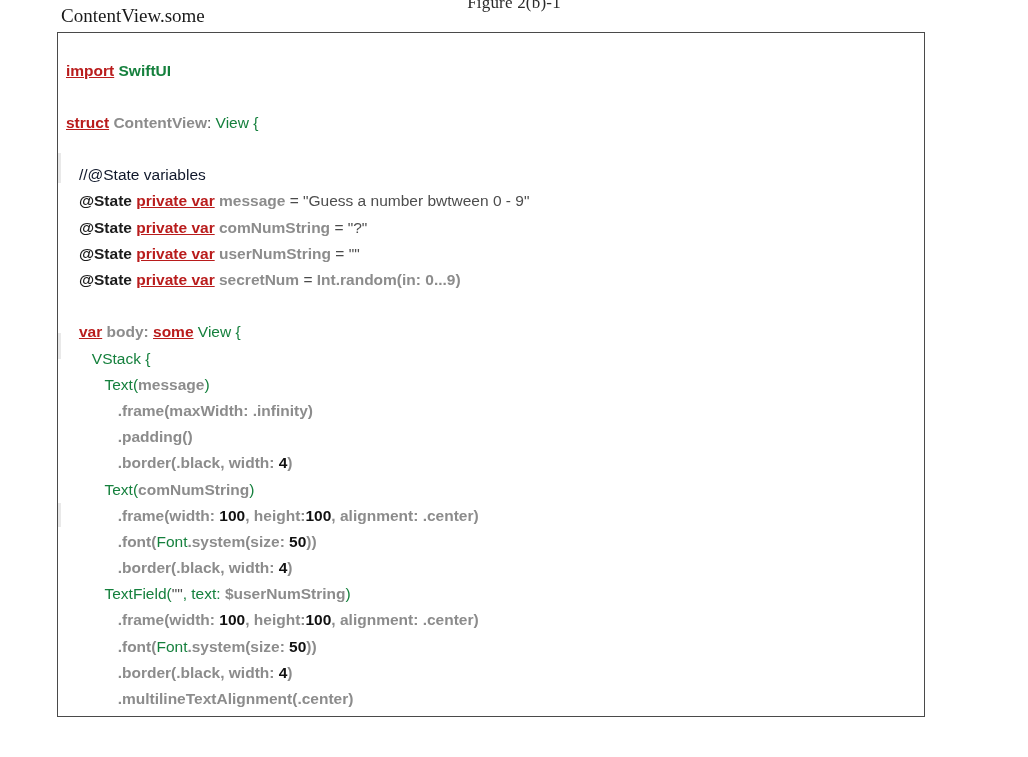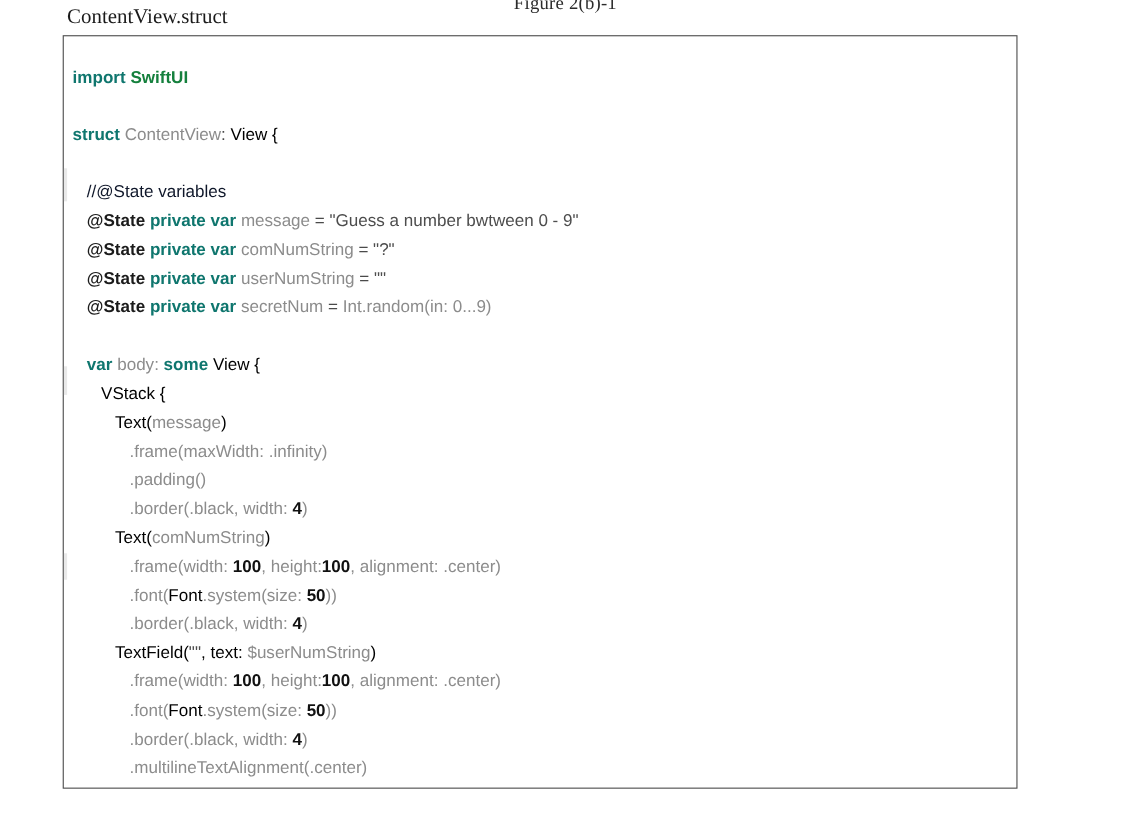--- a/index.html
+++ b/index.html
@@ -70,43 +70,43 @@
 
   .code-line {
     white-space: pre;
     height: 26.2px;
   }
   .code-line.blank {
     height: 26.2px;
   }
 
   
-  .tok-kw    { color: #0f766e; font-weight: bold; }
+  .tok-kw    { color: #b91c1c; font-weight: bold; text-decoration: underline; }
   .tok-type  { color: #15803d; font-weight: bold; }
-  .tok-plain { color: #000000; font-weight: normal; margin-top: 19px; }
-  .tok-id    { color: #8c8c8c; font-weight: normal; }
+  .tok-plain { color: #15803d; font-weight: normal; margin-top: 19px; }
+  .tok-id    { color: #8c8c8c; font-weight: bold; }
   .tok-str   { color: #4d4d4d; font-weight: normal; }
   .tok-num   { color: #111111; font-weight: bold; }
   .tok-cmt   { color: #0f172a; font-weight: normal; }
   .tok-attr  { color: #1b1b1b; font-weight: bold; }
   .tok-punc  { color: #4a4a4a; font-weight: normal; }
 
   
   .scan-smudge {
     position: absolute;
     background: #e9e9e9;
     pointer-events: none;
   }
 </style>
 </head>
 <body>
 
 <div id="figure-caption">Figure 2(b)-1</div>
 
-<div id="file-label">ContentView.struct</div>
+<div id="file-label">ContentView.some</div>
 
 <div id="code-frame">
   <div class="scan-smudge" style="left:0px; top:120px; width:3px; height:30px;"></div>
   <div class="scan-smudge" style="left:0px; top:300px; width:3px; height:26px;"></div>
   <div class="scan-smudge" style="left:0px; top:470px; width:3px; height:24px;"></div>
 
   <pre id="code-listing"><div class="code-line"><span></span><span class="tok-kw">import</span><span class="tok-type"> SwiftUI</span></div><div class="code-line blank">&nbsp;</div><div class="code-line"><span></span><span class="tok-kw">struct</span><span class="tok-id"> ContentView</span><span class="tok-punc">: </span><span class="tok-plain">View {</span></div><div class="code-line blank">&nbsp;</div><div class="code-line"><span>   </span><span class="tok-cmt">//@State variables</span></div><div class="code-line"><span>   </span><span class="tok-attr">@State</span><span class="tok-plain"> </span><span class="tok-kw">private var</span><span class="tok-id"> message </span><span class="tok-punc">= </span><span class="tok-str">"Guess a number bwtween 0 - 9"</span></div><div class="code-line"><span>   </span><span class="tok-attr">@State</span><span class="tok-plain"> </span><span class="tok-kw">private var</span><span class="tok-id"> comNumString </span><span class="tok-punc">= </span><span class="tok-str">"?"</span></div><div class="code-line"><span>   </span><span class="tok-attr">@State</span><span class="tok-plain"> </span><span class="tok-kw">private var</span><span class="tok-id"> userNumString </span><span class="tok-punc">= </span><span class="tok-str">""</span></div><div class="code-line"><span>   </span><span class="tok-attr">@State</span><span class="tok-plain"> </span><span class="tok-kw">private var</span><span class="tok-id"> secretNum </span><span class="tok-punc">= </span><span class="tok-id">Int.random(in: 0...9)</span></div><div class="code-line blank">&nbsp;</div><div class="code-line"><span>   </span><span class="tok-kw">var</span><span class="tok-id"> body: </span><span class="tok-kw">some</span><span class="tok-plain"> View {</span></div><div class="code-line"><span>      </span><span class="tok-plain">VStack {</span></div><div class="code-line"><span>         </span><span class="tok-plain">Text(</span><span class="tok-id">message</span><span class="tok-plain">)</span></div><div class="code-line"><span>            </span><span class="tok-id">.frame(maxWidth: .infinity)</span></div><div class="code-line"><span>            </span><span class="tok-id">.padding()</span></div><div class="code-line"><span>            </span><span class="tok-id">.border(.black, width: </span><span class="tok-num">4</span><span class="tok-id">)</span></div><div class="code-line"><span>         </span><span class="tok-plain">Text(</span><span class="tok-id">comNumString</span><span class="tok-plain">)</span></div><div class="code-line"><span>            </span><span class="tok-id">.frame(width: </span><span class="tok-num">100</span><span class="tok-id">, height:</span><span class="tok-num">100</span><span class="tok-id">, alignment: .center)</span></div><div class="code-line"><span>            </span><span class="tok-id">.font(</span><span class="tok-plain">Font</span><span class="tok-id">.system(size: </span><span class="tok-num">50</span><span class="tok-id">))</span></div><div class="code-line"><span>            </span><span class="tok-id">.border(.black, width: </span><span class="tok-num">4</span><span class="tok-id">)</span></div><div class="code-line"><span>         </span><span class="tok-plain">TextField(</span><span class="tok-str">""</span><span class="tok-plain">, text: </span><span class="tok-id">$userNumString</span><span class="tok-plain">)</span></div><div class="code-line"><span>            </span><span class="tok-id">.frame(width: </span><span class="tok-num">100</span><span class="tok-id">, height:</span><span class="tok-num">100</span><span class="tok-id">, alignment: .center)</span></div><div class="code-line"><span>            </span><span class="tok-id">.font(</span><span class="tok-plain">Font</span><span class="tok-id">.system(size: </span><span class="tok-num">50</span><span class="tok-id">))</span></div><div class="code-line"><span>            </span><span class="tok-id">.border(.black, width: </span><span class="tok-num">4</span><span class="tok-id">)</span></div><div class="code-line"><span>            </span><span class="tok-id">.multilineTextAlignment(.center)</span></div><div class="code-line"><span>         </span><span class="tok-plain">Button(action: {</span></div></pre>
 </div>
 
 </body></html>

